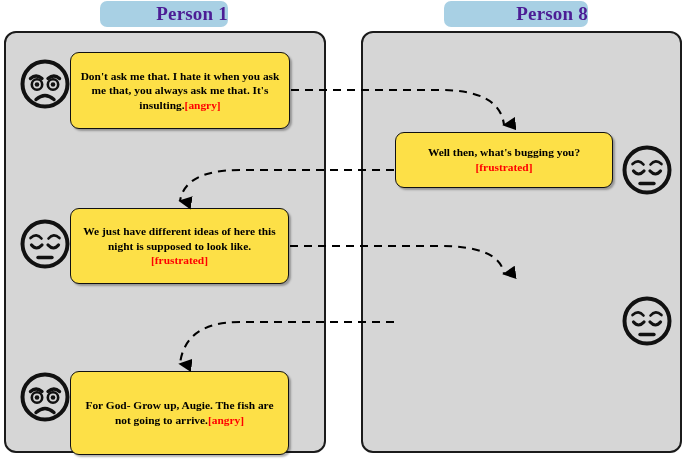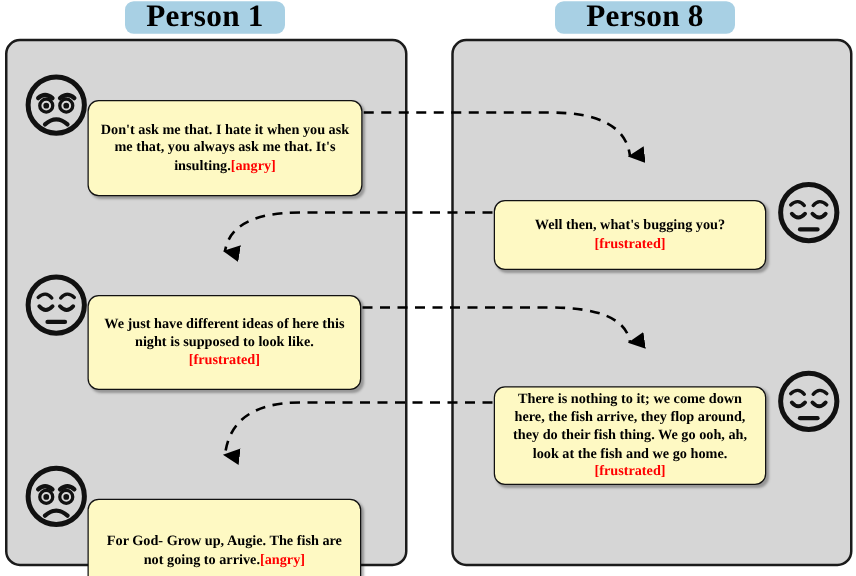--- a/index.html
+++ b/index.html
@@ -20,25 +20,25 @@
     left: 0; top: 0;
     width: 685px;
     height: 461px;
   }
 
   
   .person-header {
     position: absolute;
     background: #a8d0e4;
     border-radius: 7px;
-    color: #000000;
+    color: #4c1d95;
     font-weight: bold;
-    font-size: 25px;
+    font-size: 19px;
     letter-spacing: .2px;
-    text-align: center;
+    text-align: right;
     line-height: 26px;
     height: 26px;
     font-family: "Liberation Serif", "DejaVu Serif", serif;
   }
   #hdr-p1 { left: 100px; top: 1px;  width: 128px; }
   #hdr-p2 { left: 444px; top: 1px;  width: 144px; }
 
   
   .panel {
     position: absolute;
@@ -54,29 +54,28 @@
   .avatar {
     position: absolute;
     width: 52px;
     height: 52px;
   }
   .avatar svg { display: block; width: 52px; height: 52px; }
 
   
   .bubble {
     position: absolute;
-    background: #fef9c3;
+    background: #fde047;
     border: 1.6px solid #111111;
     border-radius: 9px;
     box-sizing: border-box;
     box-shadow: 2px 2px 2px rgba(0,0,0,0.30);
     display: flex;
     align-items: center;
     padding: 4px 9px;
-    margin-top: 28px;
   }
   .bubble .txt {
     font-family: "Liberation Serif", "DejaVu Serif", serif;
     font-weight: bold;
     font-size: 11.4px;
     line-height: 14.6px;
     color: #000000;
     text-align: center;
     width: 100%;
   }
@@ -147,25 +146,20 @@
       <path d="M29 27 Q34.5 33 39.5 27" fill="none" stroke="#111" stroke-width="3.2" stroke-linecap="round"></path>
       <line x1="19" y1="39.5" x2="33" y2="39.5" stroke="#111" stroke-width="3.4" stroke-linecap="round"></line>
     </svg>
   </div>
   <div class="bubble" style="left:70px; top:208px; width:219px; height:76px;">
     <div class="txt">
       <span>We just have different ideas of here this night is supposed to look like.</span><span class="emo">[frustrated]</span>
     </div>
   </div>
 
-  <div class="bubble" style="left:395px; top:281px; width:218px; height:79px;">
-    <div class="txt">
-      <span>There is nothing to it; we come down here, the fish arrive, they flop around, they do their fish thing. We go ooh, ah, look at the fish and we go home.</span><span class="emo">[frustrated]</span>
-    </div>
-  </div>
   <div class="avatar" style="left:621px; top:295px;">
     <svg viewBox="0 0 52 52" xmlns="http://www.w3.org/2000/svg">
       <circle cx="26" cy="26" r="22.5" fill="none" stroke="#111" stroke-width="4"></circle>
       <path d="M11.5 20 Q17.5 14.5 22.5 20.5" fill="none" stroke="#111" stroke-width="2.6" stroke-linecap="round"></path>
       <path d="M29.5 20.5 Q34.5 14.5 40.5 20" fill="none" stroke="#111" stroke-width="2.6" stroke-linecap="round"></path>
       <path d="M12.5 27 Q17.5 33 23 27" fill="none" stroke="#111" stroke-width="3.2" stroke-linecap="round"></path>
       <path d="M29 27 Q34.5 33 39.5 27" fill="none" stroke="#111" stroke-width="3.2" stroke-linecap="round"></path>
       <line x1="19" y1="39.5" x2="33" y2="39.5" stroke="#111" stroke-width="3.4" stroke-linecap="round"></line>
     </svg>
   </div>

